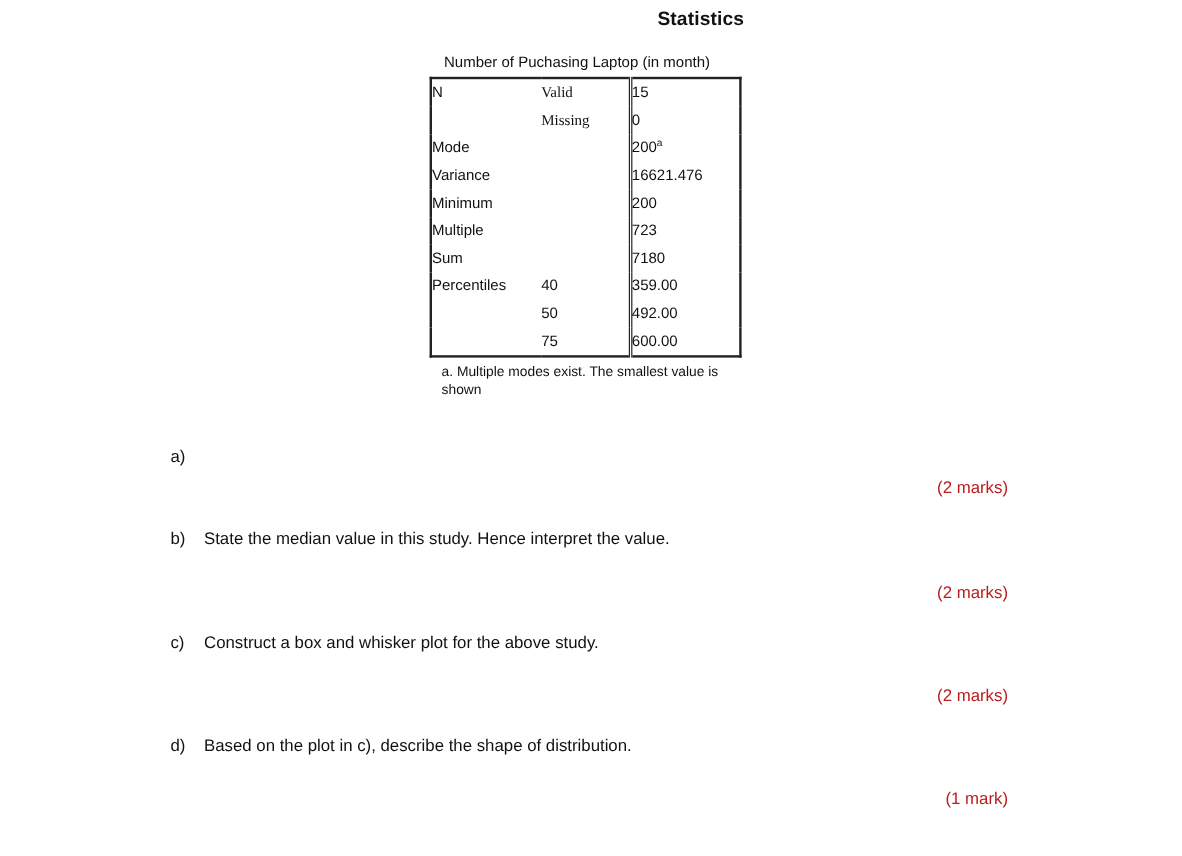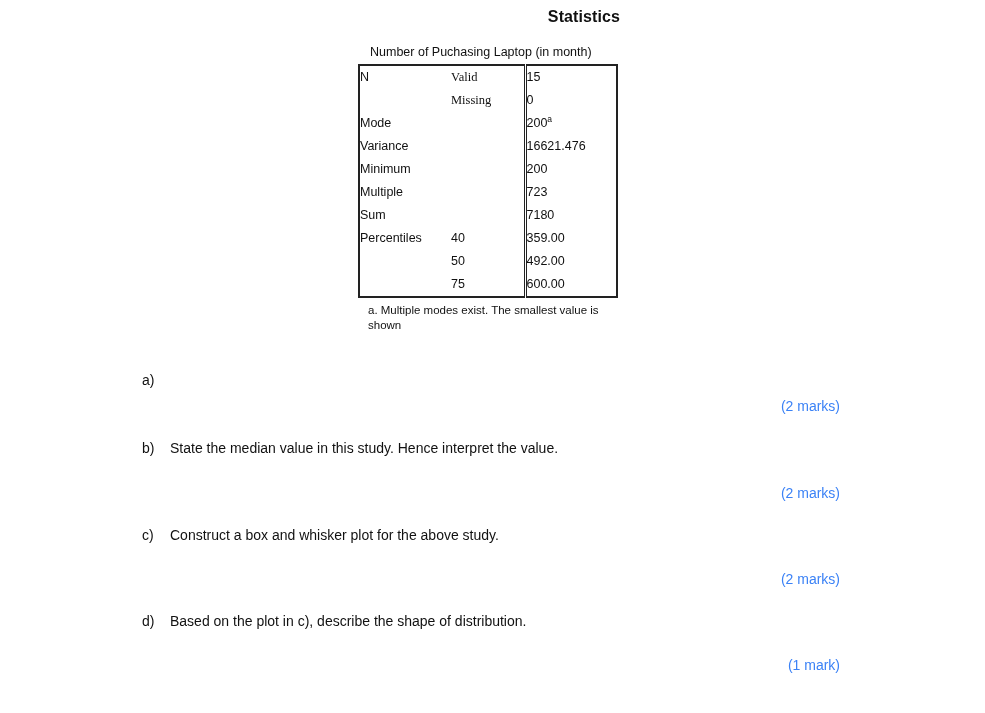--- a/index.html
+++ b/index.html
@@ -121,21 +121,21 @@
     color: #111;
     text-align: justify;
     text-justify: inter-word;
   }
   .qtext.nojustify {
     text-align: left;
   }
   .qmarks {
     font-size: 14px;
     line-height: 20px;
-    color: #3b82f6;
+    color: #b91c1c;
     text-align: right;
     padding-right: 145px;
   }
   .sp-a { height: 26px; }
   .sp-b { height: 25px; }
   .sp-c { height: 24px; }
   .sp-d { height: 24px; }
   .gap-after-marks { height: 22px; }
 </style>
 </head>

